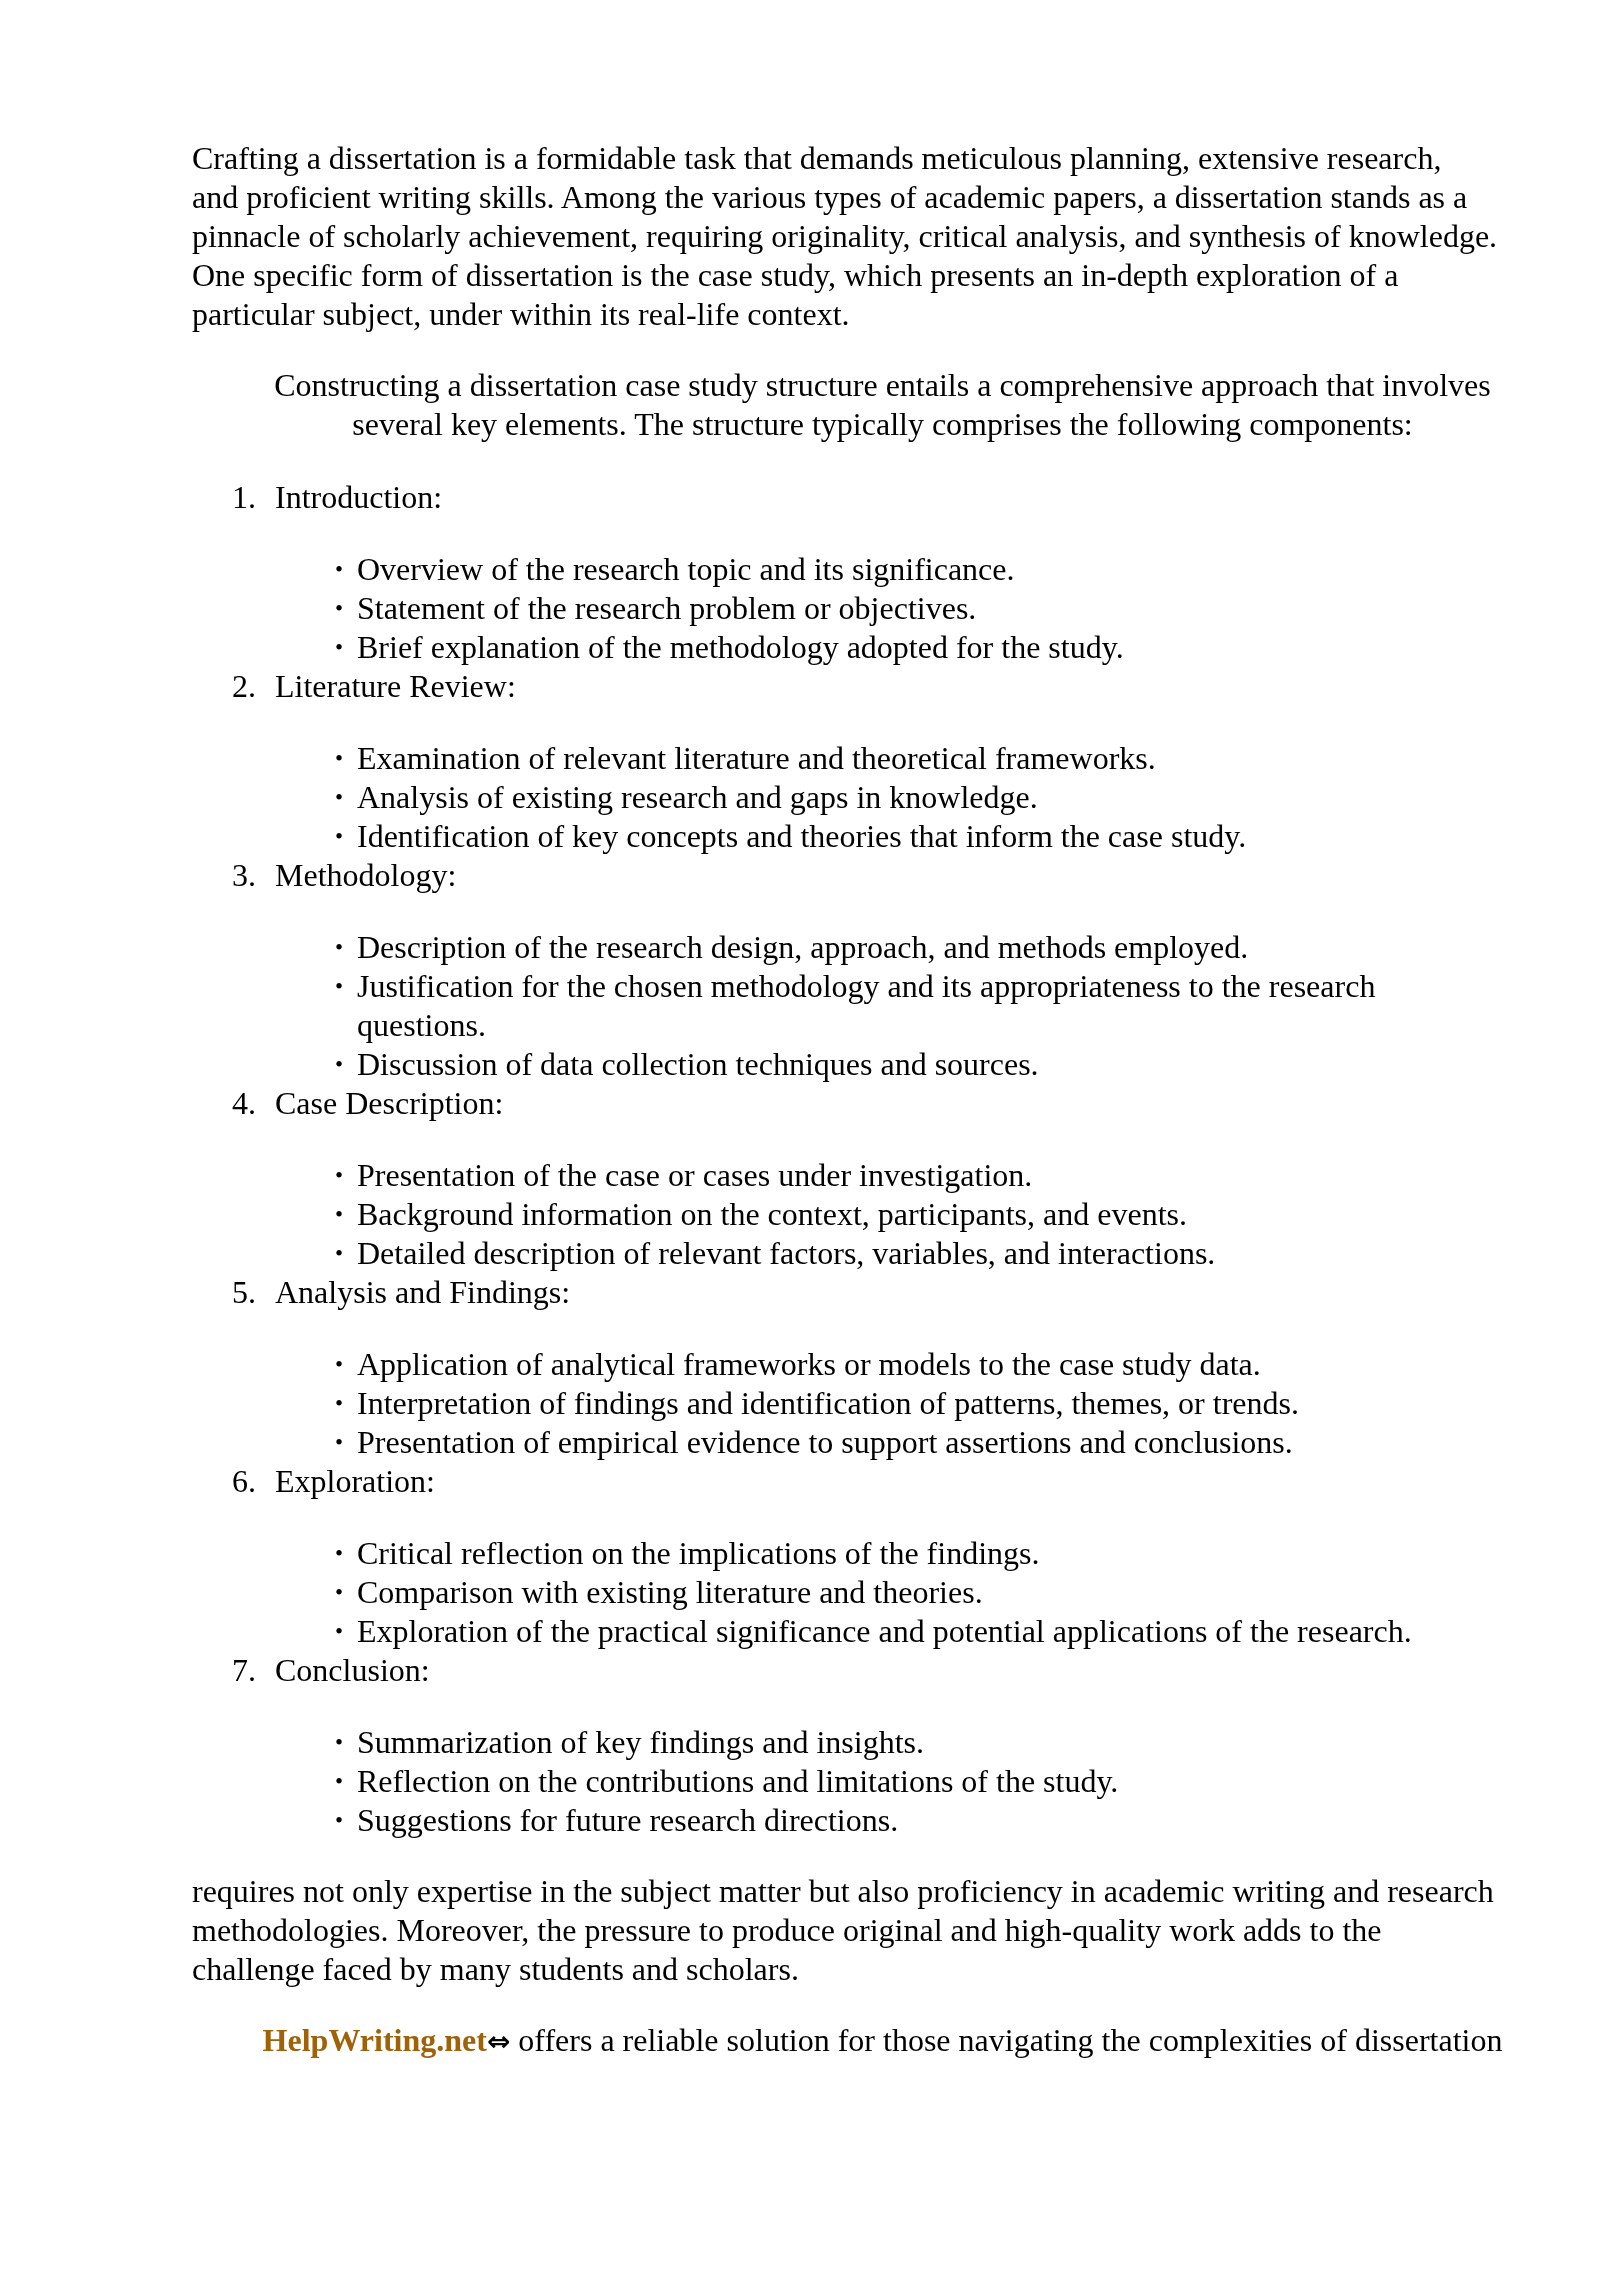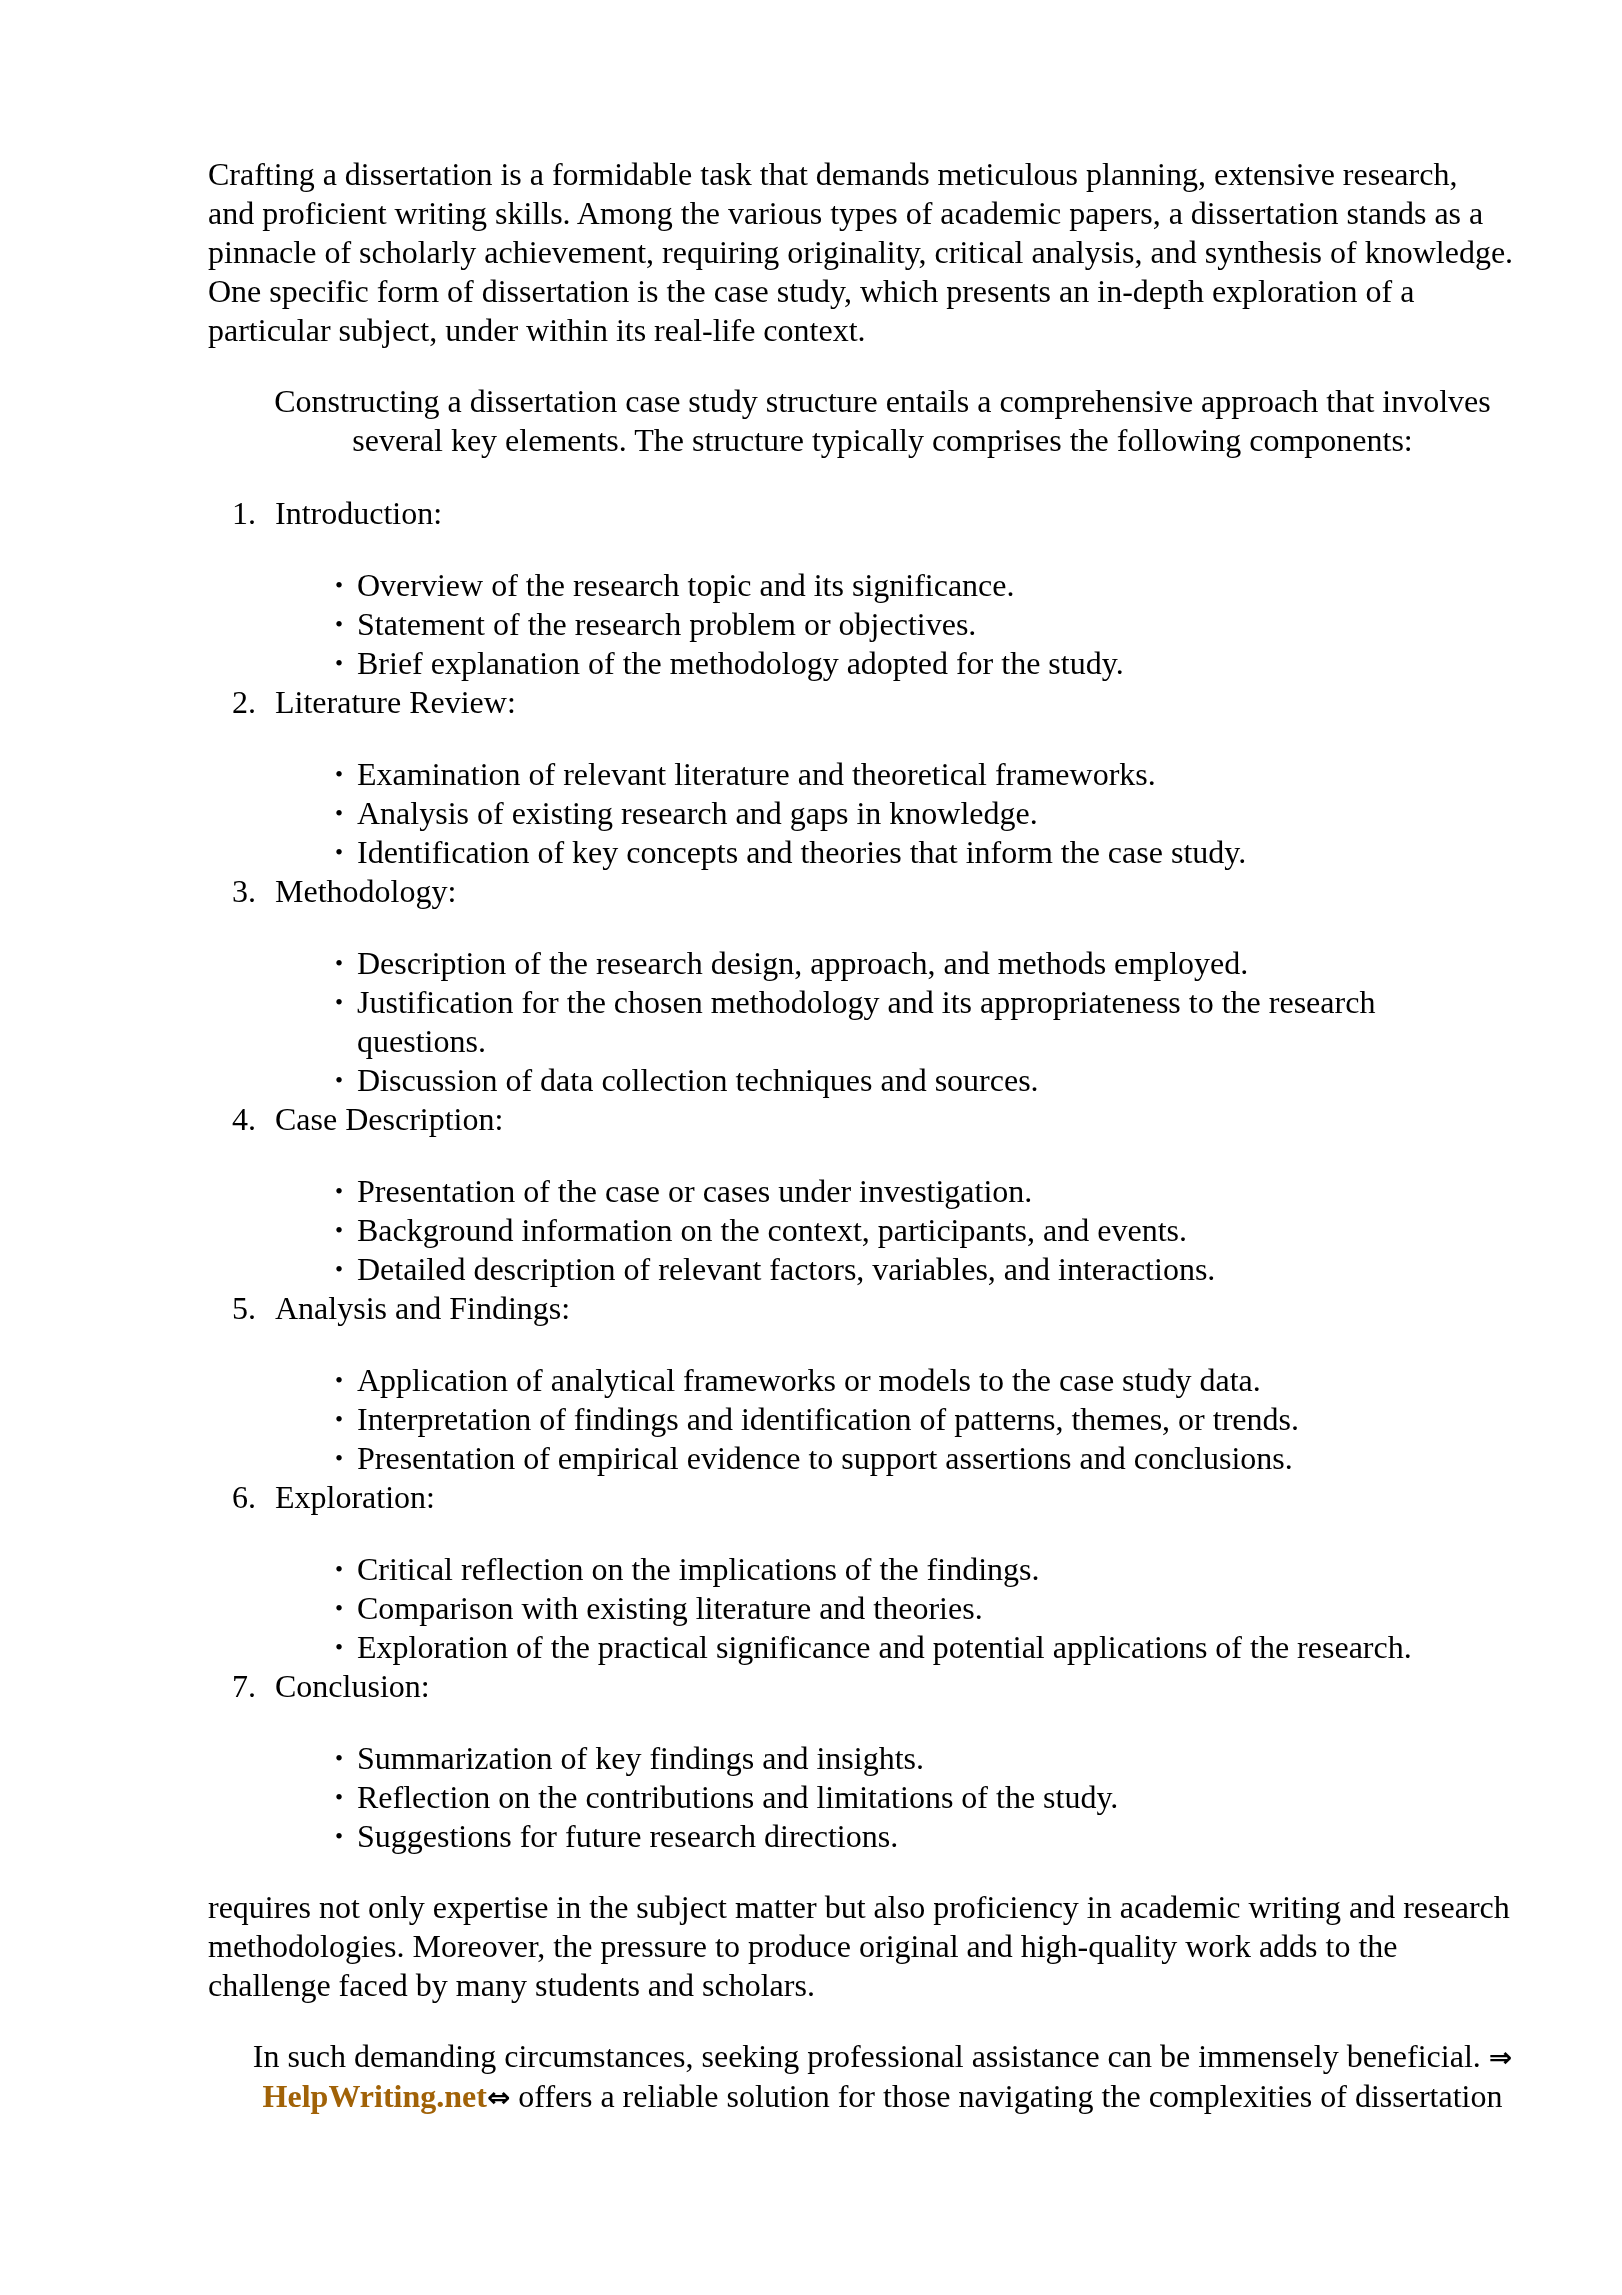--- a/index.html
+++ b/index.html
@@ -17,21 +17,21 @@
     line-height: 39px;
     color: #000000;
   }
   .page {
     position: absolute;
     left: 192px;
     top: 139px;
     width: 1381px;
   }
   .para {
-    margin: 16px;
+    margin: 0;
     white-space: nowrap;
   }
   .para + .para, .para-gap {
     margin-top: 32px;
     text-align: center;
   }
   .line { display: block; }
   ol.components {
     list-style: none;
     margin: 34px 0 0 0;
@@ -191,18 +191,17 @@
 
   </ol>
 
   <p class="para after-list">
     <span class="line">requires not only expertise in the subject matter but also proficiency in academic writing and research</span>
     <span class="line">methodologies. Moreover, the pressure to produce original and high-quality work adds to the</span>
     <span class="line">challenge faced by many students and scholars.</span>
   </p>
 
   <p class="para">
-    <span class="line"><span>In such demanding circumstances, seeking professional assistance can be immensely beneficial.</span> <span class="arrow">⇒</span></span>
     <span class="line"><a class="link" href="#">HelpWriting.net</a><span class="arrow">⇔</span> <span>offers a reliable solution for those navigating the complexities of dissertation</span></span>
   </p>
 
 </div>
 
 
 </body></html>

